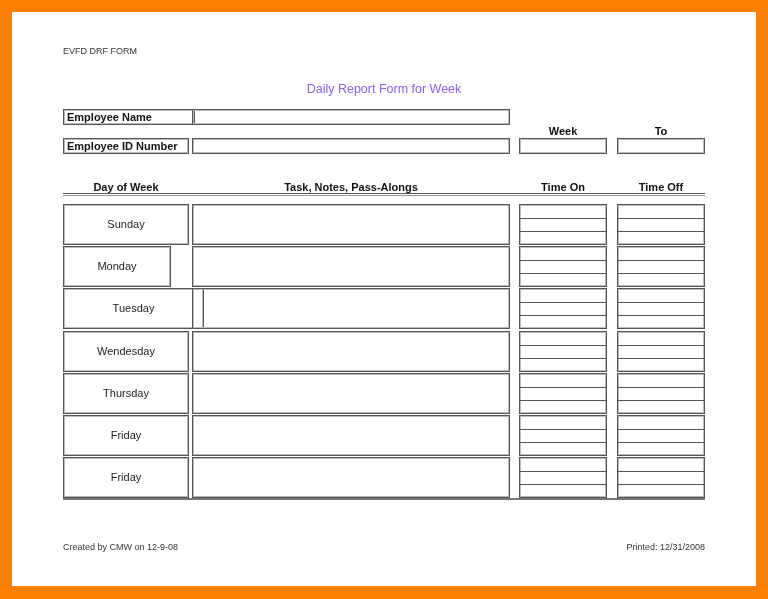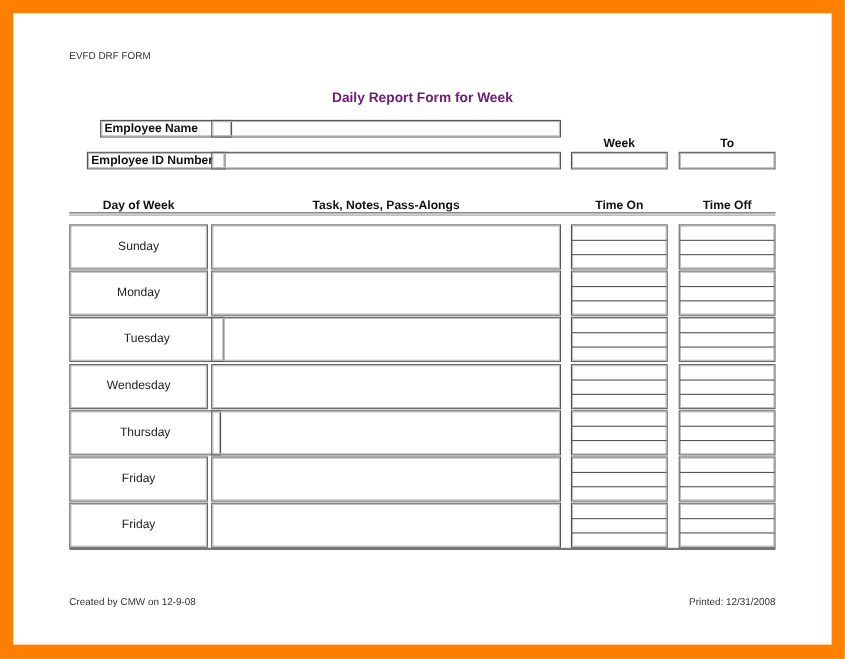--- a/index.html
+++ b/index.html
@@ -1,38 +1,38 @@
 <!DOCTYPE html>
 <html><head>
 <meta charset="utf-8">
 <style>
   html, body { margin:0; padding:0; }
   body { width:768px; height:599px; background:#ff7f00; position:relative; overflow:hidden; font-family:"Liberation Sans", sans-serif; color:#222; }
   .page { position:absolute; left:12px; top:12px; width:744px; height:574px; background:#fff; }
   .abs { position:absolute; }
   .box { position:absolute; border:1px solid #555; box-sizing:border-box; outline:1px solid #bbb; outline-offset:-2px; }
   .small { font-size:9px; color:#333; }
-  .title { font-size:12.5px; font-weight:bold; color:#701a75; }
+  .title { font-size:12.5px; font-weight:normal; color:#8b5cf6; }
   .label { font-size:11px; font-weight:bold; color:#111; }
   .hdr { font-size:11px; font-weight:bold; color:#111; text-align:center; }
   .day { font-size:11px; color:#222; text-align:center; }
   .rule { position:absolute; height:1px; background:#555; }
   .hline { position:absolute; height:1px; background:#555; }
 </style>
 </head>
 <body>
 
 <div class="page">
   <div class="abs small" style="left:51px; top:34px;">EVFD DRF FORM</div>
   <div class="abs title" style="left:0; width:744px; text-align:center; top:70px;">Daily Report Form for Week</div>
 
-  <div class="box label" style="left:51px; top:97px; width:120px; height:16px; padding:1px 3px;margin-left:28px;">Employee Name</div>
+  <div class="box label" style="left:51px; top:97px; width:132px; height:16px; padding:1px 3px;">Employee Name</div>
   <div class="box" style="left:180px; top:97px; width:318px; height:16px;"></div>
 
-  <div class="box label" style="left:51px; top:126px; width:126px; height:16px; padding:1px 3px;margin-left:16px;">Employee ID Number</div>
+  <div class="box label" style="left:51px; top:126px; width:126px; height:16px; padding:1px 3px;">Employee ID Number</div>
   <div class="box" style="left:180px; top:126px; width:318px; height:16px;"></div>
 
   <div class="abs hdr" style="left:507px; width:88px; top:113px;">Week</div>
   <div class="abs hdr" style="left:605px; width:88px; top:113px;">To</div>
   <div class="box" style="left:507px; top:126px; width:88px; height:16px;"></div>
   <div class="box" style="left:605px; top:126px; width:88px; height:16px;"></div>
 
   <div class="abs hdr" style="left:51px; width:126px; top:169px;">Day of Week</div>
   <div class="abs hdr" style="left:180px; width:318px; top:169px;">Task, Notes, Pass-Alongs</div>
   <div class="abs hdr" style="left:507px; width:88px; top:169px;">Time On</div>
@@ -44,21 +44,21 @@
       <div class="box day" style="left:51px; top:192px; width:126px; height:41px; line-height:39px;">Sunday</div>
       <div class="box" style="left:180px; top:192px; width:318px; height:41px;"></div>
       <div class="box" style="left:507px; top:192px; width:88px; height:41px;">
         <div class="hline" style="left:0; right:0; top:13px;"></div>
         <div class="hline" style="left:0; right:0; top:26px;"></div>
       </div>
       <div class="box" style="left:605px; top:192px; width:88px; height:41px;">
         <div class="hline" style="left:0; right:0; top:13px;"></div>
         <div class="hline" style="left:0; right:0; top:26px;"></div>
       </div>
-      <div class="box day" style="left:51px; top:234px; width:126px; height:41px; line-height:39px;">Monday</div>
+      <div class="box day" style="left:51px; top:234px; width:108px; height:41px; line-height:39px;">Monday</div>
       <div class="box" style="left:180px; top:234px; width:318px; height:41px;"></div>
       <div class="box" style="left:507px; top:234px; width:88px; height:41px;">
         <div class="hline" style="left:0; right:0; top:13px;"></div>
         <div class="hline" style="left:0; right:0; top:26px;"></div>
       </div>
       <div class="box" style="left:605px; top:234px; width:88px; height:41px;">
         <div class="hline" style="left:0; right:0; top:13px;"></div>
         <div class="hline" style="left:0; right:0; top:26px;"></div>
       </div>
       <div class="box day" style="left:51px; top:276px; width:141px; height:41px; line-height:39px;">Tuesday</div>
@@ -74,21 +74,21 @@
       <div class="box day" style="left:51px; top:319px; width:126px; height:41px; line-height:39px;">Wendesday</div>
       <div class="box" style="left:180px; top:319px; width:318px; height:41px;"></div>
       <div class="box" style="left:507px; top:319px; width:88px; height:41px;">
         <div class="hline" style="left:0; right:0; top:13px;"></div>
         <div class="hline" style="left:0; right:0; top:26px;"></div>
       </div>
       <div class="box" style="left:605px; top:319px; width:88px; height:41px;">
         <div class="hline" style="left:0; right:0; top:13px;"></div>
         <div class="hline" style="left:0; right:0; top:26px;"></div>
       </div>
-      <div class="box day" style="left:51px; top:361px; width:138px; height:41px; line-height:39px;">Thursday</div>
+      <div class="box day" style="left:51px; top:361px; width:126px; height:41px; line-height:39px;">Thursday</div>
       <div class="box" style="left:180px; top:361px; width:318px; height:41px;"></div>
       <div class="box" style="left:507px; top:361px; width:88px; height:41px;">
         <div class="hline" style="left:0; right:0; top:13px;"></div>
         <div class="hline" style="left:0; right:0; top:26px;"></div>
       </div>
       <div class="box" style="left:605px; top:361px; width:88px; height:41px;">
         <div class="hline" style="left:0; right:0; top:13px;"></div>
         <div class="hline" style="left:0; right:0; top:26px;"></div>
       </div>
       <div class="box day" style="left:51px; top:403px; width:126px; height:41px; line-height:39px;">Friday</div>

